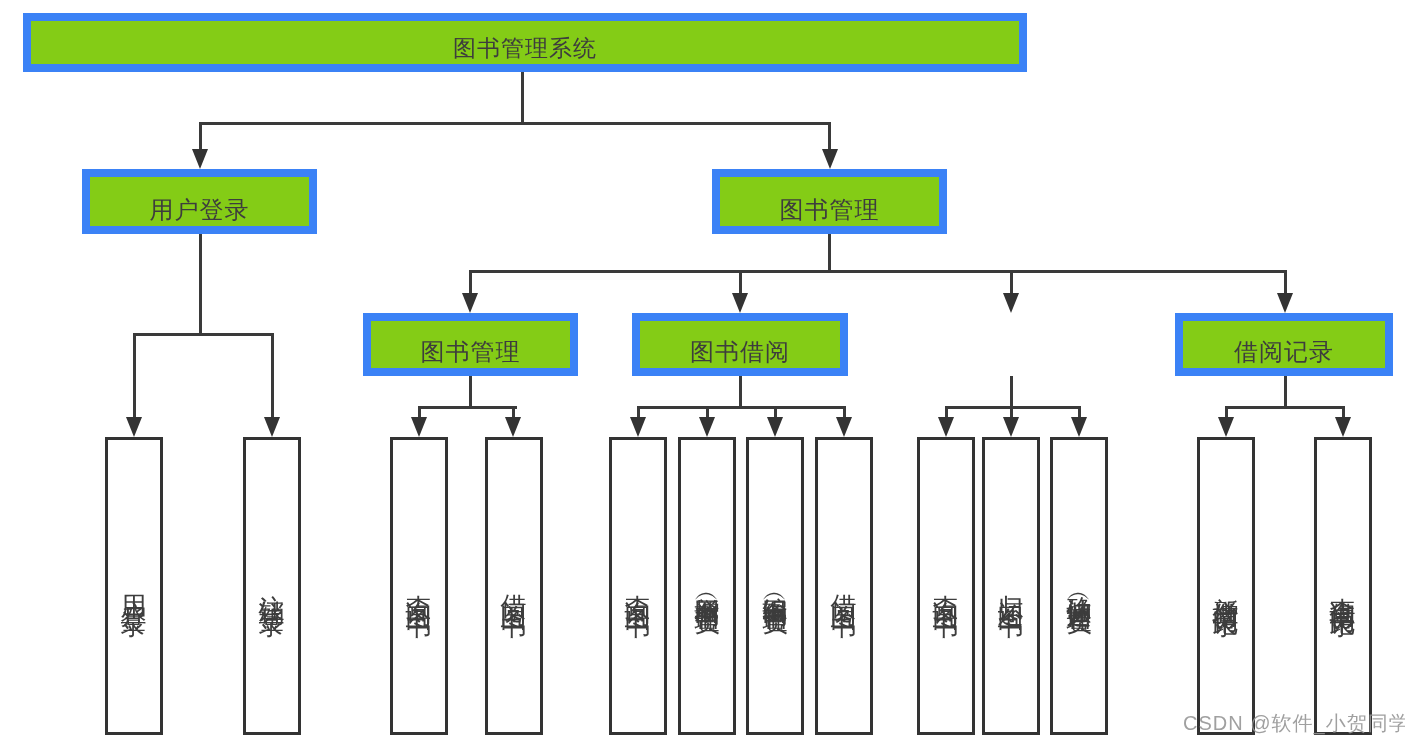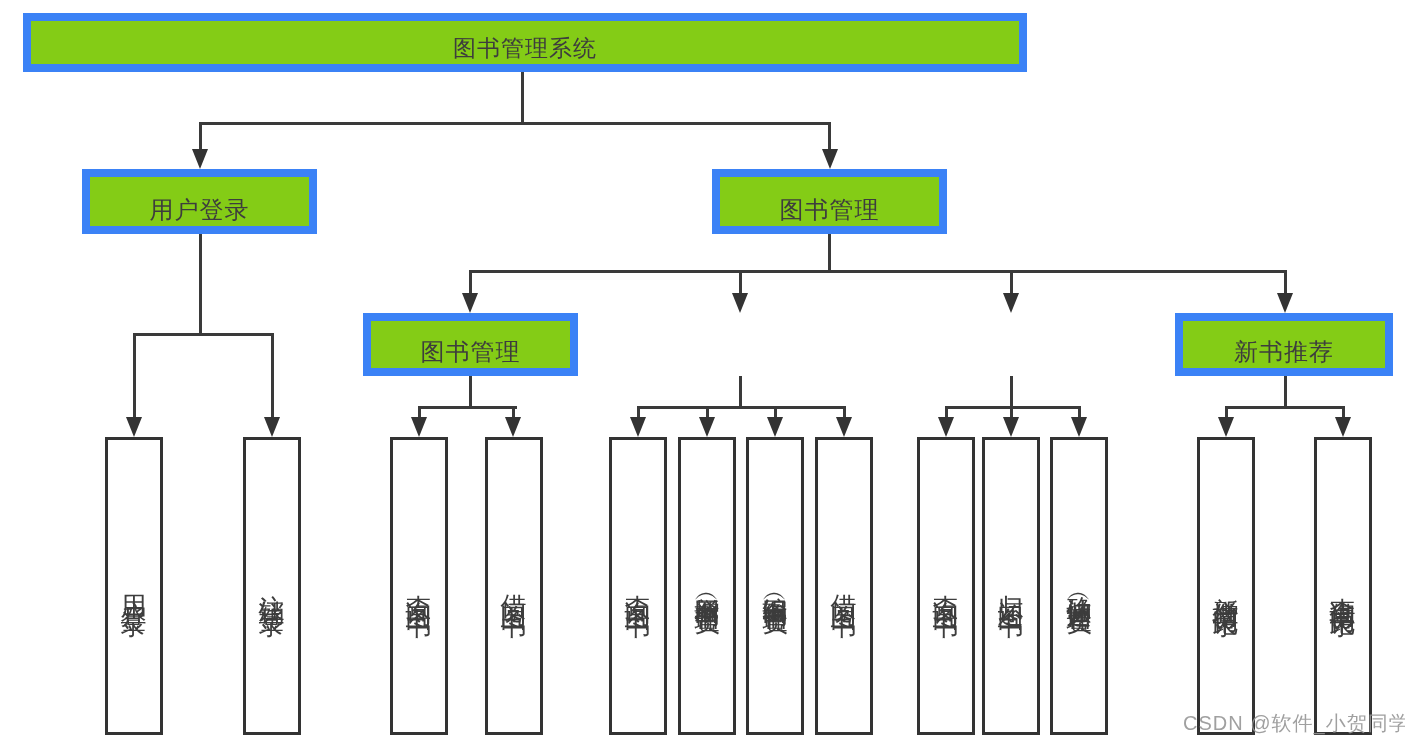--- a/index.html
+++ b/index.html
@@ -78,22 +78,25 @@
   <div class="vl" style="left:1010px; top:270px; height:25px;"></div>
   <div class="vl" style="left:1284px; top:270px; height:25px;"></div>
   <div class="ar" style="left:462px;  top:293px;"></div>
   <div class="ar" style="left:732px;  top:293px;"></div>
   <div class="ar" style="left:1003px; top:293px;"></div>
   <div class="ar" style="left:1277px; top:293px;"></div>
 
   <div class="box lvl-box" style="left:363px; top:313px; width:215px; height:63px;">
     <span>图书管理</span>
   </div>
+  <div class="box lvl-box" style="left:632px; top:313px; width:216px; height:63px;">
+    <span>图书借阅</span>
+  </div>
   <div class="box lvl-box" style="left:1175px; top:313px; width:218px; height:63px;">
-    <span>新书推荐</span>
+    <span>借阅记录</span>
   </div>
 
   <div class="vl" style="left:469px; top:376px; height:32px;"></div>
   <div class="hl" style="left:418px; top:406px; width:99px;"></div>
   <div class="vl" style="left:418px; top:406px; height:14px;"></div>
   <div class="vl" style="left:512px; top:406px; height:14px;"></div>
   <div class="ar" style="left:411px; top:417px;"></div>
   <div class="ar" style="left:505px; top:417px;"></div>
 
   <div class="vl" style="left:739px; top:376px; height:32px;"></div>

